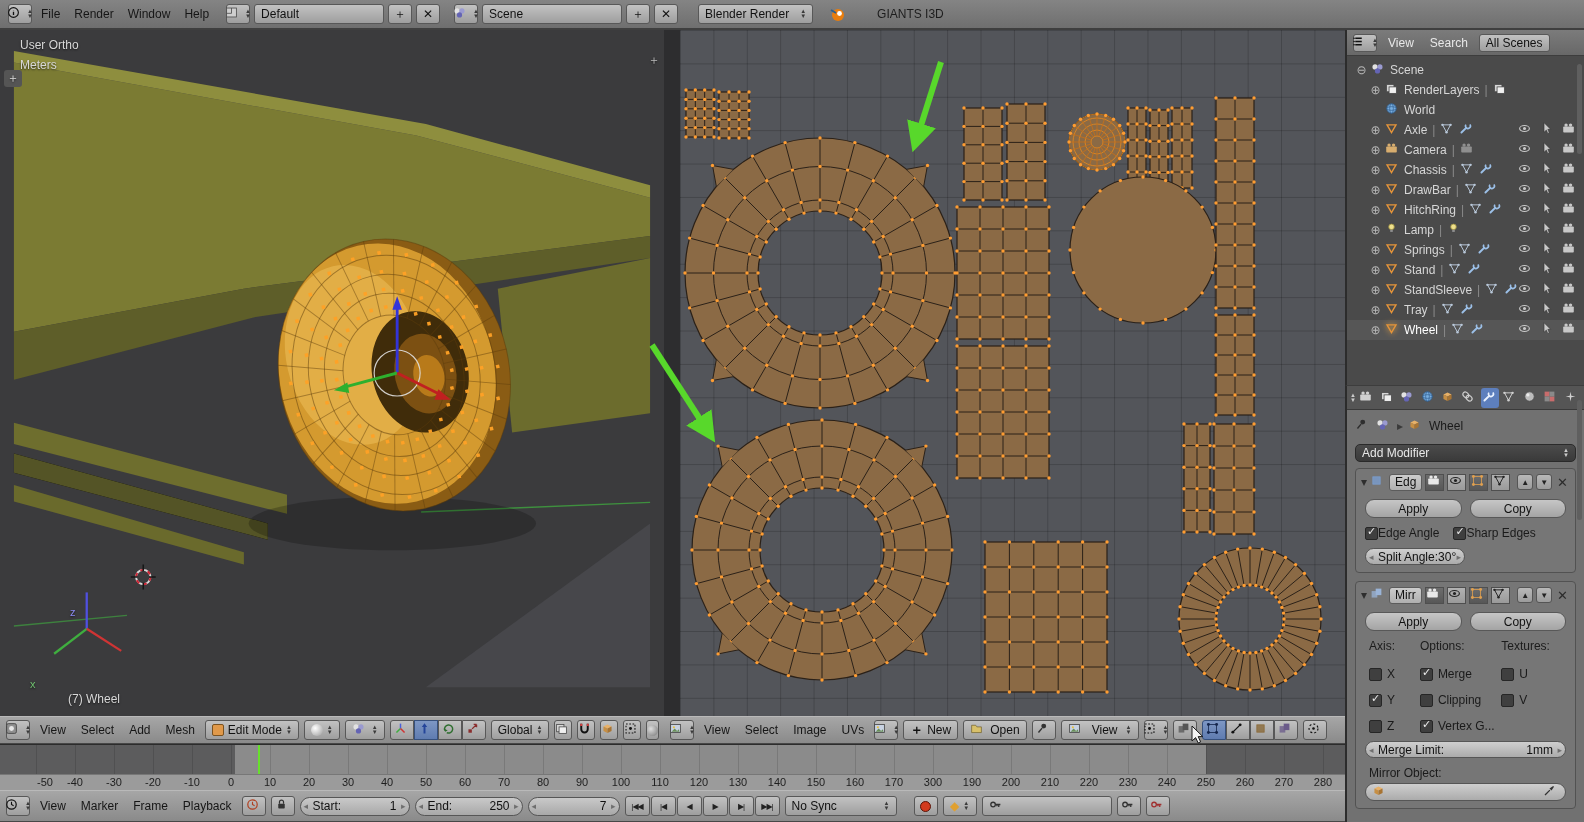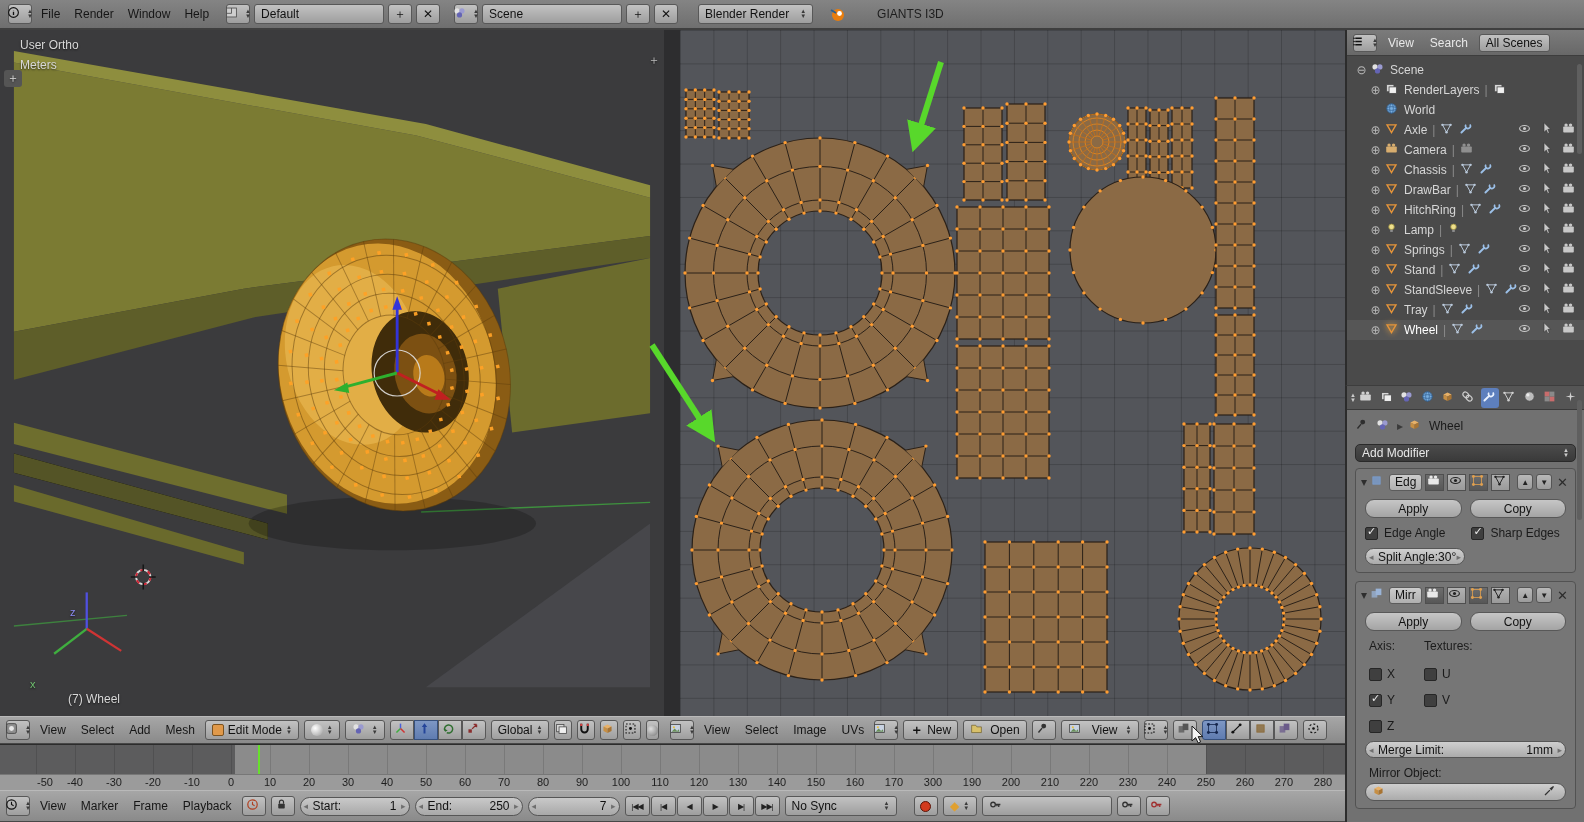--- a/index.html
+++ b/index.html
@@ -42,21 +42,21 @@
   .crumb{display:flex;align-items:center;gap:5px;padding:8px 8px 4px 8px;color:#1a1a1a;}
   .addmod{margin:6px 8px;height:18px;border-radius:5px;background:linear-gradient(#4b4b4b,#3a3a3a);border:1px solid #2a2a2a;color:#e8e8e8;display:flex;align-items:center;justify-content:space-between;padding:0 6px;}
   .modbox{margin:6px 8px 8px 8px;border:1px solid #525252;border-radius:4px;background:#767676;padding:3px 5px 7px 5px;}
   .modhdr{display:flex;align-items:center;gap:3px;height:20px;}
   .chip{background:linear-gradient(#cscsc,#b5b5b5);background:linear-gradient(#cccccc,#afafaf);border:1px solid #5c5c5c;border-radius:3px;height:17px;display:inline-flex;align-items:center;padding:0 5px;color:#111;}
   .tgl{width:19px;height:17px;display:inline-flex;align-items:center;justify-content:center;border:1px solid #4f4f4f;background:linear-gradient(#b2b2b2,#9a9a9a);color:#222;}
   .tgl.on{background:linear-gradient(#6d6d6d,#575757);color:#e8e8e8;}
   .sm{width:16px;height:16px;display:inline-flex;align-items:center;justify-content:center;border:1px solid #555;border-radius:3px;background:linear-gradient(#b8b8b8,#9c9c9c);font-size:8px;color:#222;}
   .apcop{display:flex;gap:8px;margin:7px 4px 0 4px;}
   .apcop .btn{flex:1;justify-content:center;border-radius:9px;height:19px;background:linear-gradient(#c6c6c6,#a4a4a4);}
-  .cbrow{display:flex;align-items:center;gap:6px;margin:8px 4px 0 4px;}
+  .cbrow{display:flex;align-items:center;gap:0;margin:8px 4px 0 4px;}
   .cb{width:13px;height:13px;background:#3f3f3f;border:1px solid #262626;border-radius:2px;position:relative;flex:none;}
   .cb.on::after{content:"\2713";position:absolute;left:1px;top:-3px;color:#ececec;font-size:11px;}
   .slider{margin:8px 4px 0 4px;height:17px;border-radius:9px;background:linear-gradient(#cfcfcf,#ababab);border:1px solid #565656;display:flex;align-items:center;justify-content:space-between;padding:0 12px;color:#111;position:relative;}
   .slider::before{content:"\25C2";position:absolute;left:3px;color:rgba(0,0,0,.4);font-size:9px;}
   .slider::after{content:"\25B8";position:absolute;right:3px;color:rgba(0,0,0,.4);font-size:9px;}
   .cols3{display:flex;margin:8px 4px 0 8px;}
   .col{display:flex;flex-direction:column;gap:12px;}
   .colt{color:#1c1c1c;margin-bottom:2px;}
   .copt{display:flex;align-items:center;gap:5px;}
   .objfield{margin:3px 8px 0 8px;height:18px;border-radius:9px;background:linear-gradient(#cfcfcf,#ababab);border:1px solid #565656;display:flex;align-items:center;justify-content:space-between;padding:0 6px;}
@@ -2035,20 +2035,35 @@
             </span>
           <span class="copt">
               <span class="cb on"></span>
               <span>Y</span>
             </span>
           <span class="copt">
               <span class="cb"></span>
               <span>Z</span>
             </span>
         </div>
+        <div class="col" style="width:88px">
+          <span class="colt">Options:</span>
+          <span class="copt">
+              <span class="cb on"></span>
+              <span>Merge</span>
+            </span>
+          <span class="copt">
+              <span class="cb"></span>
+              <span>Clipping</span>
+            </span>
+          <span class="copt">
+              <span class="cb on"></span>
+              <span>Vertex G...</span>
+            </span>
+        </div>
         <div class="col" style="width:70px">
           <span class="colt">Textures:</span>
           <span class="copt">
               <span class="cb"></span>
               <span>U</span>
             </span>
           <span class="copt">
               <span class="cb"></span>
               <span>V</span>
             </span>

